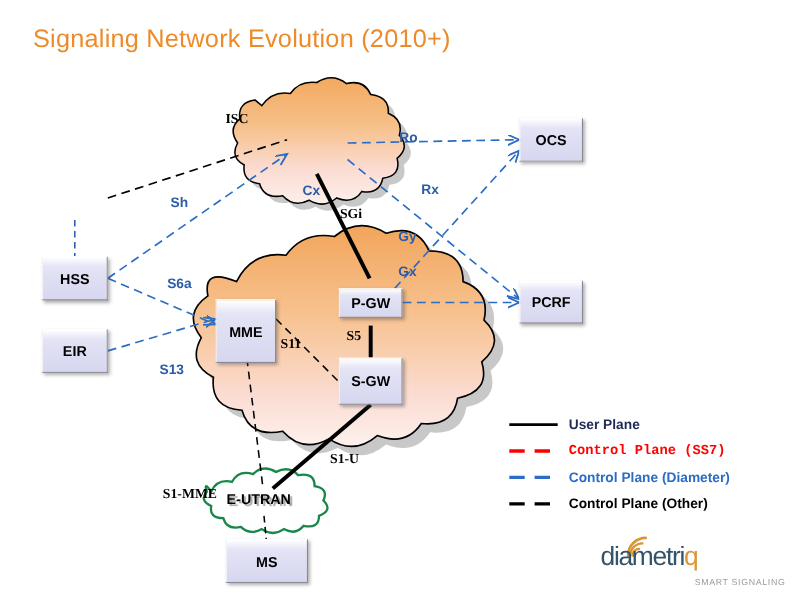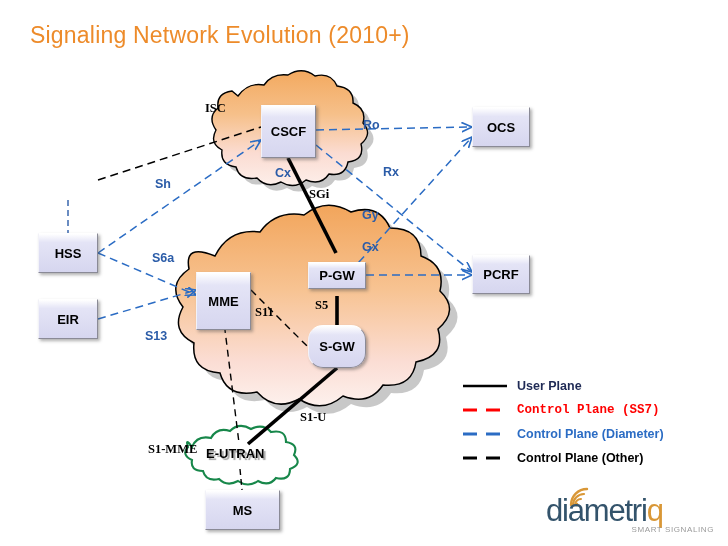--- a/index.html
+++ b/index.html
@@ -106,21 +106,21 @@
     left: 546px;
     top: 487px;
     z-index: 5;
     width: 172px;
     height: 52px;
   }
   #logo-word {
     position: absolute;
     left: 0;
     top: 8px;
-    font-size: 31px;
+    font-size: 24px;
     font-weight: normal;
     letter-spacing: -1.2px;
     color: #33536B;
     line-height: 1;
   }
   #logo-q {
     color: #D99736;
   }
   #logo-tag {
     position: absolute;
@@ -229,30 +229,27 @@
 
     <path d="M337 368 L248 444" fill="none" stroke="#000000" stroke-width="3.6"></path>
   </svg>
 
   <div class="node" style="left:38px;  top:233px; width:60px;  height:40px;">
       <span>HSS</span>
     </div>
   <div class="node" style="left:38px;  top:299px; width:60px;  height:40px;">
       <span>EIR</span>
     </div>
-  <div class="node" style="left:261px; top:105px; width:55px;  height:53px;">
-      <span>CSCF</span>
-    </div>
   <div class="node" style="left:196px; top:272px; width:55px;  height:58px;">
       <span>MME</span>
     </div>
   <div class="node" style="left:308px; top:262px; width:58px;  height:27px;">
       <span>P-GW</span>
     </div>
-  <div class="node" style="left:308px; top:325px; width:58px;  height:43px;border-radius:15px;">
+  <div class="node" style="left:308px; top:325px; width:58px;  height:43px;">
       <span>S-GW</span>
     </div>
   <div class="node" style="left:472px; top:107px; width:58px;  height:40px;">
       <span>OCS</span>
     </div>
   <div class="node" style="left:472px; top:255px; width:58px;  height:39px;">
       <span>PCRF</span>
     </div>
   <div class="node" style="left:205px; top:490px; width:75px;  height:40px;">
       <span>MS</span>

